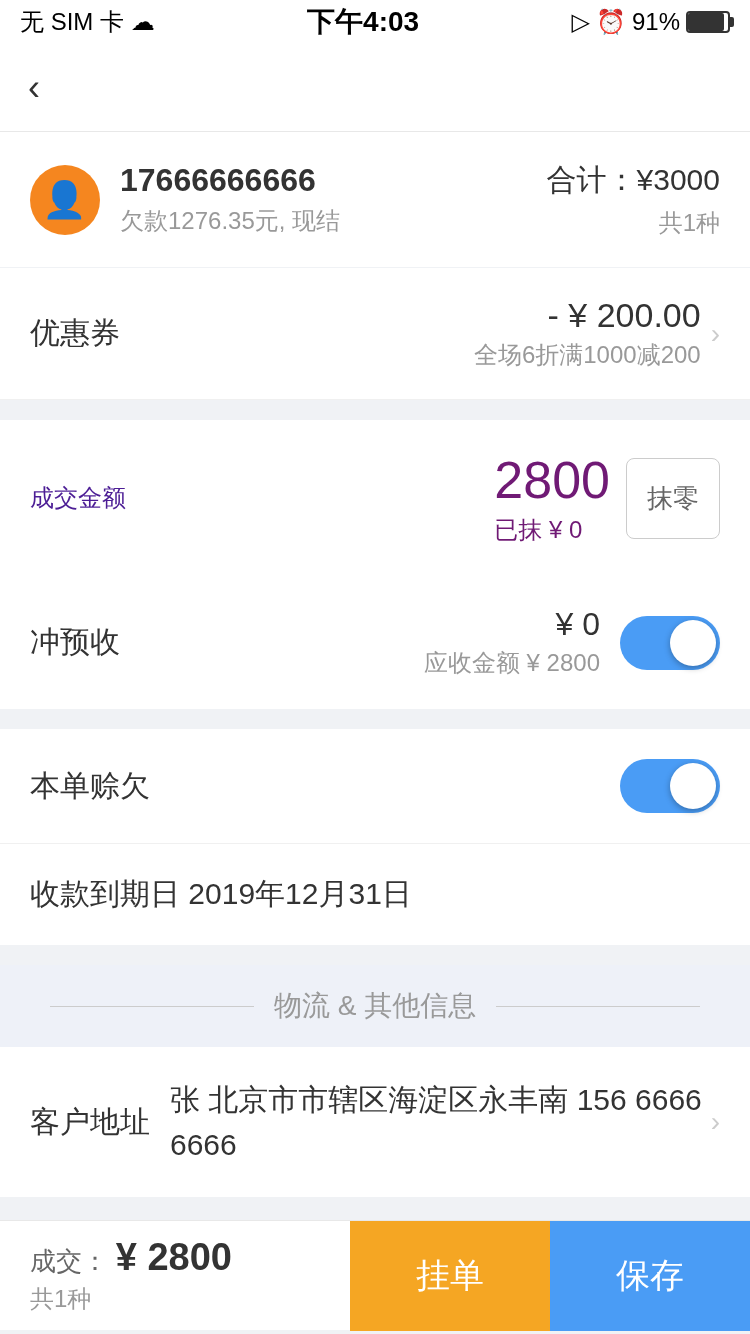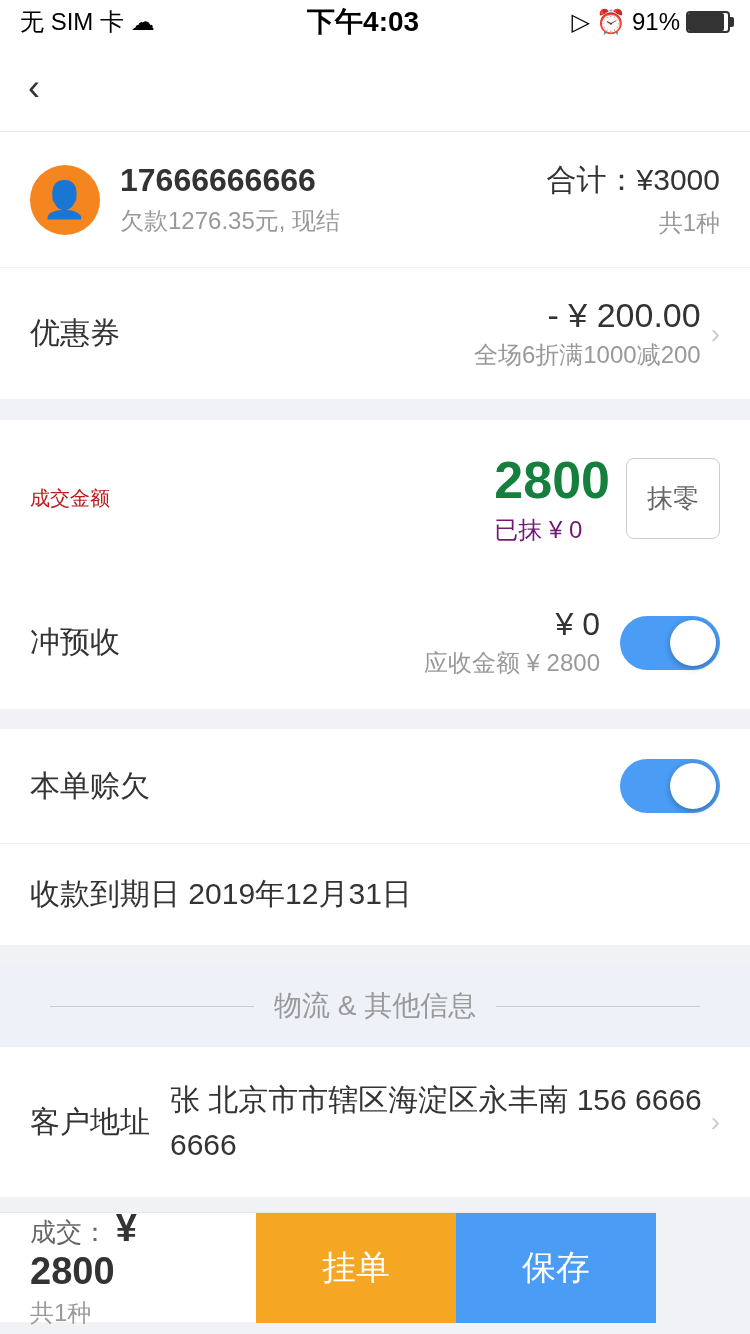--- a/index.html
+++ b/index.html
@@ -181,32 +181,32 @@
       display: flex;
       align-items: center;
       justify-content: space-between;
       padding: 30px 0;
       border-bottom: 1px solid #f0f0f0;
     }
     .transaction-row:last-child {
       border-bottom: none;
     }
     .row-label {
-      font-size: 20px;
-      color: #b91c1c;
+      font-size: 24px;
+      color: #4c1d95;
     }
     .row-right {
       display: flex;
       align-items: center;
       gap: 16px;
     }
     .amount-main {
       font-size: 52px;
-      font-weight: 700;
-      color: #15803d;
+      font-weight: 400;
+      color: #701a75;
     }
     .amount-sub {
       font-size: 24px;
       color: #701a75;
       text-align: left;
       margin-top: 4px;
     }
     .round-btn {
       border: 1px solid #ccc;
       border-radius: 8px;
@@ -343,22 +343,22 @@
 
     
     .gray-area {
       height: 200px;
       background: #f0f2f5;
     }
 
     
     .bottom-bar {
       position: fixed;
-      bottom: 12px;
-      width: 656px;
+      bottom: 4px;
+      width: 750px;
       height: 110px;
       background: #fff;
       display: flex;
       align-items: center;
       border-top: 1px solid #e8e8e8;
     }
     .bottom-summary {
       flex: 1;
       padding: 0 30px;
     }

